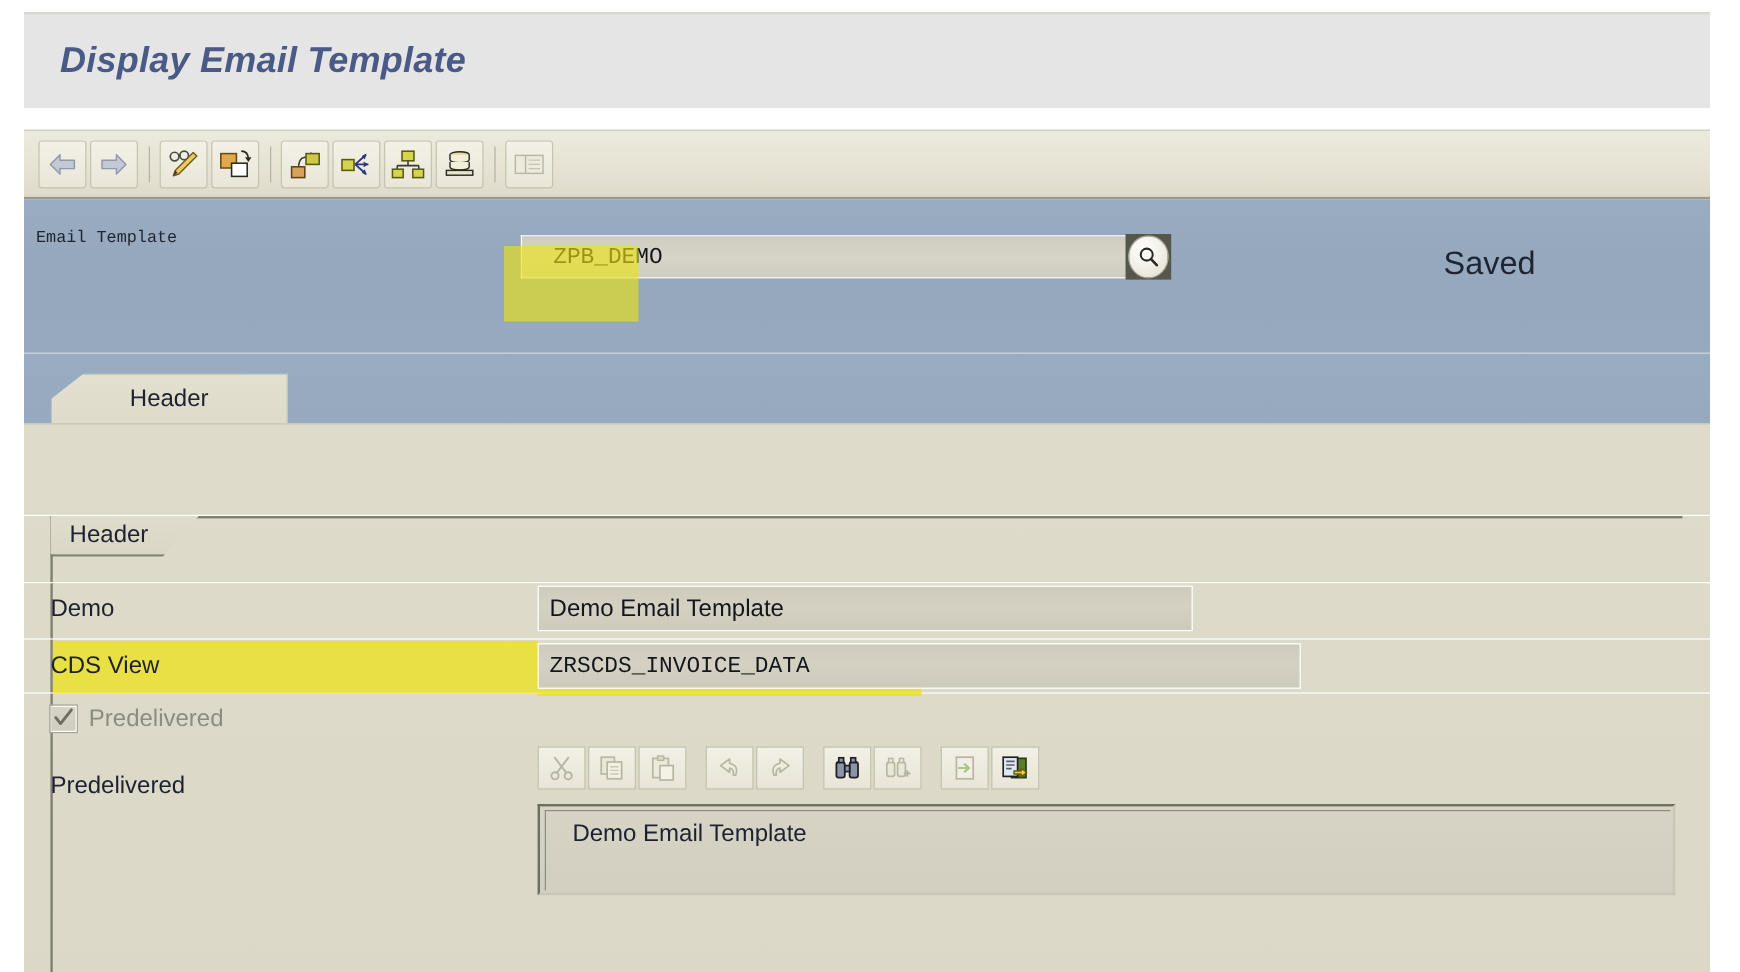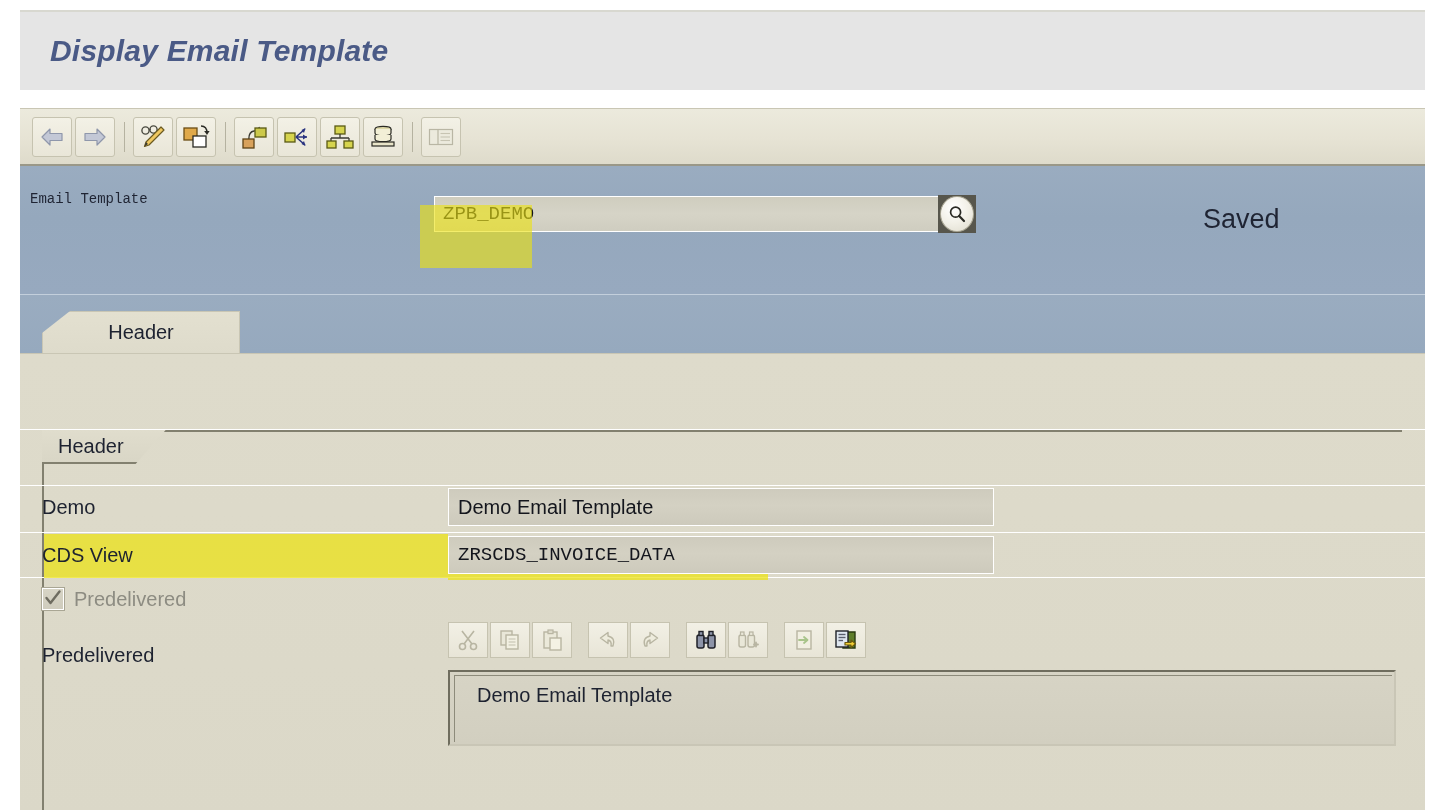--- a/index.html
+++ b/index.html
@@ -100,21 +100,21 @@
     left: 0; top: 0;
     width: 504px; height: 36px;
     background: linear-gradient(to bottom, #cfcdbf 0%, #d6d4c7 50%, #cfcdc0 100%);
     border: 1px solid #ffffff;
     border-right: none;
     box-sizing: border-box;
     font-family: "Liberation Mono", monospace;
     font-size: 19px;
     color: #14161d;
     line-height: 34px;
-    padding-left: 8px;
+    padding-left: 26px;
     white-space: nowrap;
     overflow: hidden;
   }
   .bb-f4 {
     position: absolute;
     left: 504px; top: -1px;
     width: 38px; height: 38px;
     background: #57564c;
     display: flex; align-items: center; justify-content: center;
   }
@@ -484,21 +484,21 @@
     <div class="hl-strip" style="left:428px; top:184px; width:320px; height:42px;"></div>
 
     <div class="row" style="top:134px;">
       <div class="row-label">Demo</div>
     </div>
     <div class="val-field" style="left:428px; top:134px; width:546px;">Demo Email Template</div>
 
     <div class="row" style="top:182px;">
       <div class="row-label">CDS View</div>
     </div>
-    <div class="val-field mono" style="left:428px; top:182px; width:546px;">ZRSCDS_INVOICE_DATA</div>
+    <div class="val-field mono" style="left:428px; top:182px; width:636px;">ZRSCDS_INVOICE_DATA</div>
 
     <div class="row" style="top:226px; width:300px;">
       <div class="cb-box">
         <span>
           <svg width="20" height="20" viewBox="0 0 20 20" style="margin:-1px 0 0 0;">
             <path d="M3.5 10 L7.5 15 L16.5 3.5" fill="none" stroke="#6e6c60" stroke-width="2.4" stroke-linecap="round" stroke-linejoin="round"></path>
           </svg>
         </span>
       </div>
       <div class="cb-label">Predelivered</div>

